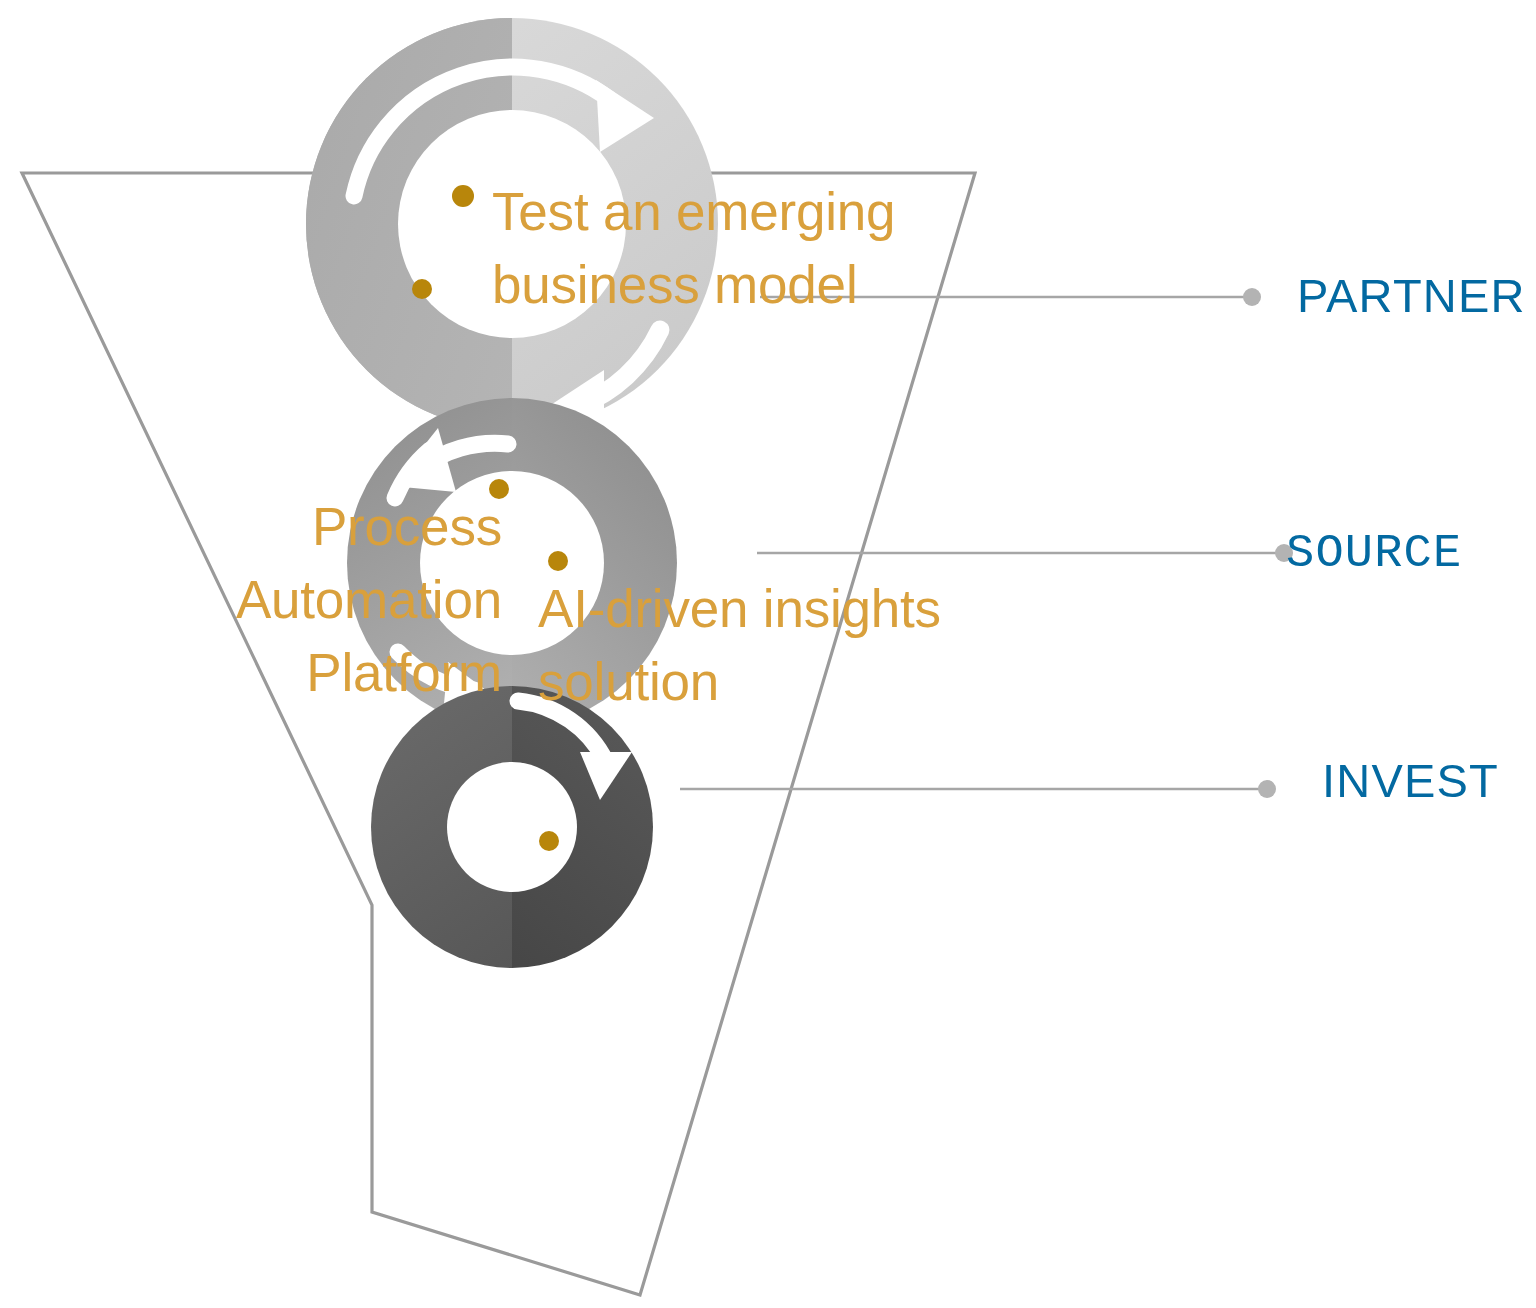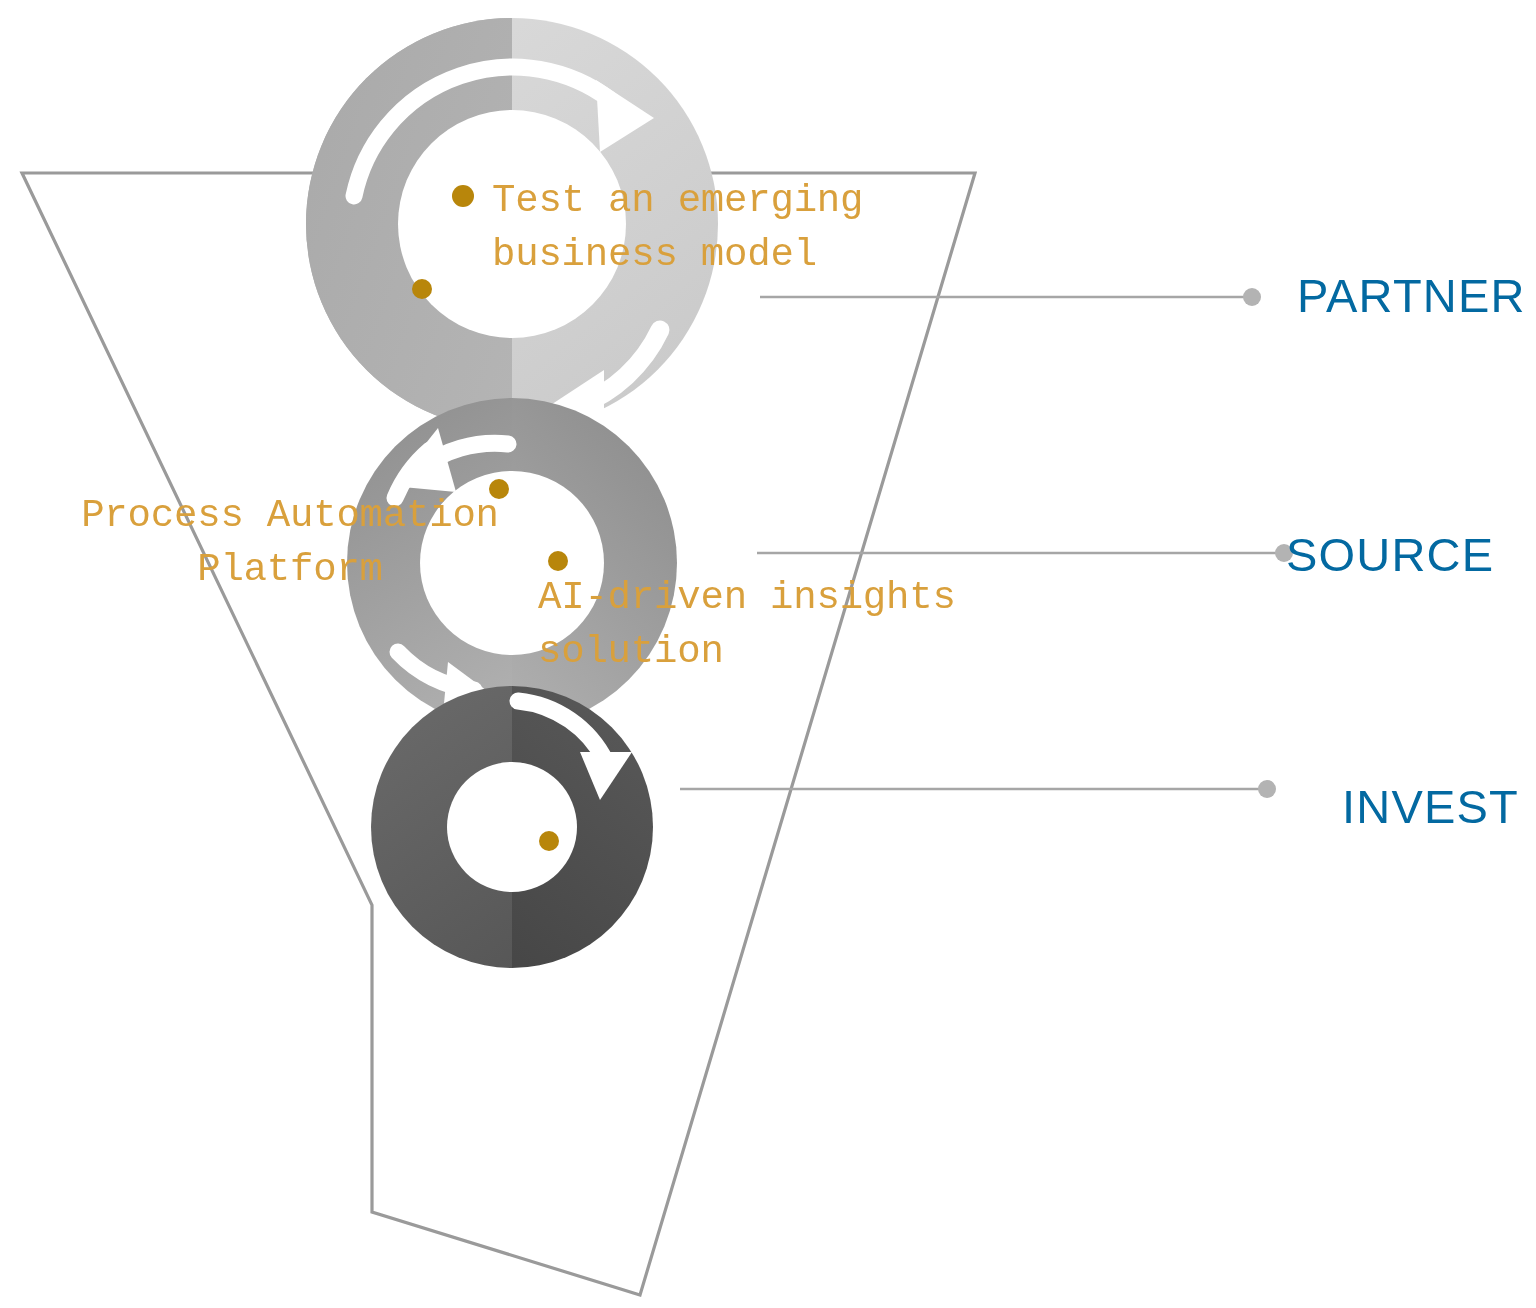--- a/index.html
+++ b/index.html
@@ -24,43 +24,43 @@
     position: absolute;
     left: 0;
     top: 0;
     width: 1536px;
     height: 1308px;
     display: block;
   }
   .callout-text {
     position: absolute;
     color: #d9a03c;
-    font-family: Liberation Mono, monospace;
-    font-size: 39px;
+    font-family: Liberation Sans, sans-serif;
+    font-size: 53px;
     line-height: 1.38;
     white-space: pre-line;
     letter-spacing: -0.2px;
   }
   .callout-text.right-align { text-align: right; }
   .stage-label {
     position: absolute;
     color: #0369a1;
     font-family: "Liberation Sans", sans-serif;
     font-size: 47px;
     letter-spacing: 1.2px;
     white-space: nowrap;
   }
   #cx-partner  { left: 262px;  top: 296px; }
   #test-model  { left: 492px;  top: 175px; }
-  #process-plat{ left: 78px;   top: 490px; width: 424px; text-align: center; }
+  #process-plat{ left: 78px;   top: 490px; width: 424px; }
   #ai-insights { left: 538px;  top: 572px; }
   #industry    { left: 548px;  top: 822px; }
   #label-partner { left: 1297px; top: 268px; }
-  #label-source  { left: 1286px; top: 527px; }
-  #label-invest  { left: 1322px; top: 779px; margin-left: 20px; }
+  #label-source  { left: 1286px; top: 527px; font-family: Liberation Mono, monospace; }
+  #label-invest  { left: 1322px; top: 753px; }
 </style>
 </head>
 <body>
 
 <div id="stage">
 
   <svg id="diagram" viewBox="0 0 1536 1308">
     <defs>
       <linearGradient id="gradTopA" x1="0" y1="0" x2="1" y2="0.35">
         <stop offset="0" stop-color="#a9a9a9"></stop>

